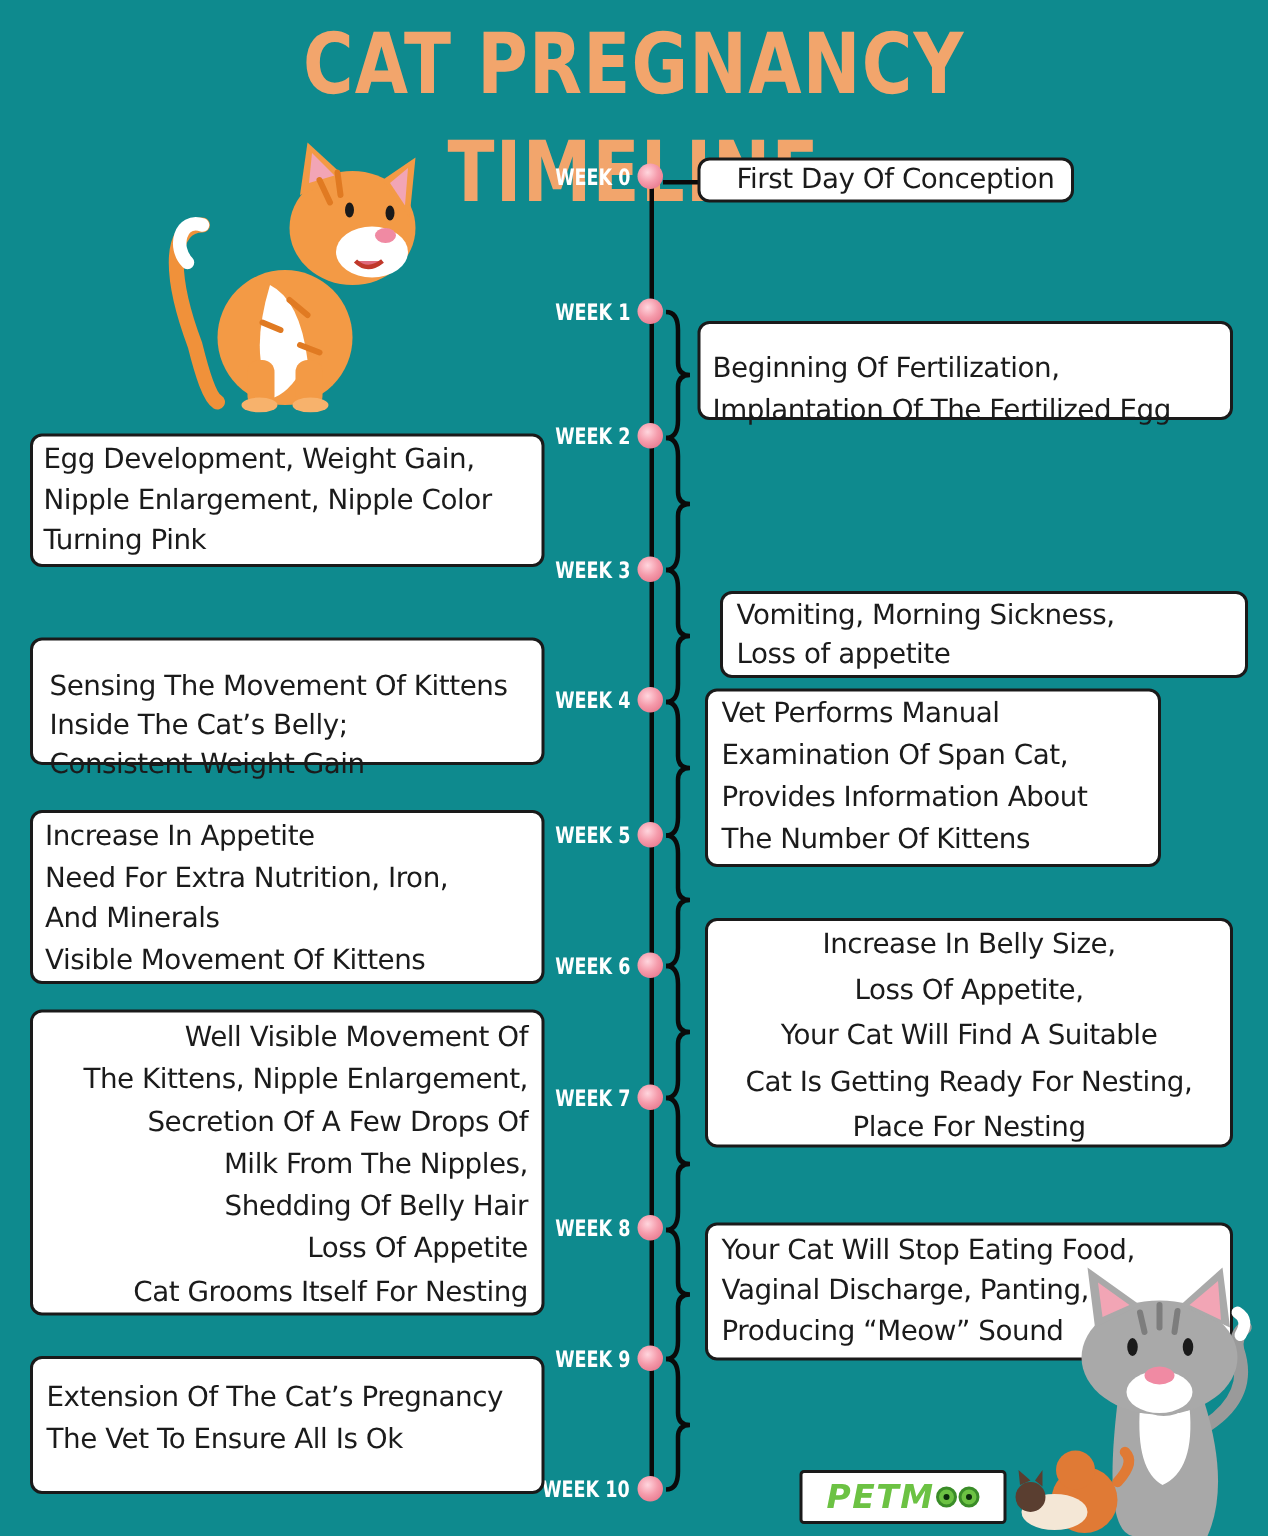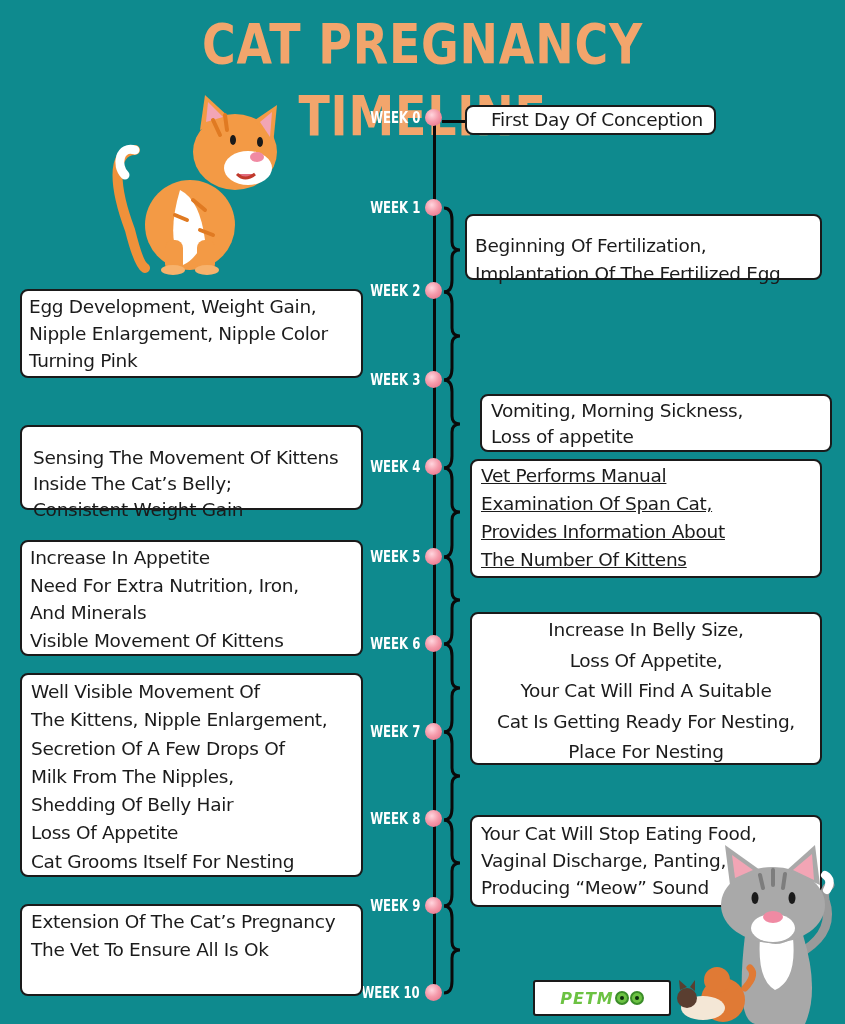--- a/index.html
+++ b/index.html
@@ -37,21 +37,21 @@
   .box .line { display: block; white-space: nowrap; }
   .brace { position: absolute; }
   .connector { position: absolute; left: 442px; top: 120px; width: 25px; height: 3px; background: #0a0a0a; }
   .cat-orange, .cat-gray { position: absolute; }
   .logo {
     position: absolute; left: 533px; top: 980px; width: 138px; height: 36px; background: #fff;
     border: 2px solid #1a1a1a; border-radius: 3px; box-sizing: border-box;
     display: flex; align-items: center; justify-content: center;
   }
   .logo .txt {
-    color: #6cc243; font-weight: bold; font-size: 16px; font-family: "DejaVu Sans", sans-serif;
+    color: #6cc243; font-weight: bold; font-size: 22px; font-family: "DejaVu Sans", sans-serif;
     letter-spacing: 1px; font-style: italic;
   }
   .logo .eye {
     display: inline-block; width: 14px; height: 14px; border-radius: 50%; background: #6cc243;
     border: 2px solid #3a8c28; box-sizing: border-box; margin-left: 1px; vertical-align: middle;
     position: relative;
   }
   .logo .eye::after {
     content: ""; position: absolute; left: 3px; top: 3px; width: 4px; height: 4px; border-radius: 50%; background: #0b2a0b;
   }
@@ -173,21 +173,21 @@
   <span class="line">Vomiting, Morning Sickness,</span>
   <span class="line">Loss of appetite</span>
 </div>
 
 <div class="box" style="left:20px;top:425px;width:343px;height:85px;line-height:26px;padding:18px 11px;">
   <span class="line">Sensing The Movement Of Kittens</span>
   <span class="line">Inside The Cat’s Belly;</span>
   <span class="line">Consistent Weight Gain</span>
 </div>
 
-<div class="box" style="left:470px;top:459px;width:352px;height:119px;line-height:28px;padding:1px 9px;text-decoration:underline;">
+<div class="box" style="left:470px;top:459px;width:304px;height:119px;line-height:28px;padding:1px 9px;">
   <span class="line">Vet Performs Manual</span>
   <span class="line">Examination Of Span Cat,</span>
   <span class="line">Provides Information About</span>
   <span class="line">The Number Of Kittens</span>
 </div>
 
 <div class="box" style="left:20px;top:540px;width:343px;height:116px;line-height:27.5px;padding:2px 8px;">
   <span class="line">Increase In Appetite</span>
   <span class="line">Need For Extra Nutrition, Iron,</span>
   <span class="line">And Minerals</span>
@@ -195,37 +195,37 @@
 </div>
 
 <div class="box" style="left:470px;top:612px;width:352px;height:153px;line-height:30.5px;padding:1px 7px;text-align:center;">
   <span class="line">Increase In Belly Size,</span>
   <span class="line">Loss Of Appetite,</span>
   <span class="line">Your Cat Will Find A Suitable</span>
   <span class="line">Cat Is Getting Ready For Nesting,</span>
   <span class="line">Place For Nesting</span>
 </div>
 
-<div class="box" style="left:20px;top:673px;width:343px;height:204px;line-height:28.3px;padding:3px 9px;">
+<div class="box" style="left:20px;top:673px;width:343px;height:204px;line-height:28.3px;padding:3px 9px;text-align:right;">
   <span class="line">Well Visible Movement Of</span>
   <span class="line">The Kittens, Nipple Enlargement,</span>
   <span class="line">Secretion Of A Few Drops Of</span>
   <span class="line">Milk From The Nipples,</span>
   <span class="line">Shedding Of Belly Hair</span>
   <span class="line">Loss Of Appetite</span>
   <span class="line">Cat Grooms Itself For Nesting</span>
 </div>
 
 <div class="box" style="left:470px;top:815px;width:352px;height:92px;line-height:27px;padding:3px 9px;">
   <span class="line">Your Cat Will Stop Eating Food,</span>
   <span class="line">Vaginal Discharge, Panting,</span>
   <span class="line">Producing “Meow” Sound</span>
 </div>
 
-<div class="box" style="left:20px;top:904px;width:343px;height:92px;line-height:28px;padding:2px 9px;">
+<div class="box" style="left:20px;top:904px;width:343px;height:92px;line-height:28px;padding:12px 9px;">
   <span class="line">Extension Of The Cat’s Pregnancy</span>
   <span class="line">The Vet To Ensure All Is Ok</span>
 </div>
 
 <svg class="cat-gray" style="left:675px;top:840px" width="170" height="184" viewBox="0 0 170 184">
   <path d="M130 110 Q160 90 150 60 Q148 50 155 45" stroke="#9a9a9a" stroke-width="9" fill="none" stroke-linecap="round"></path>
   <path d="M152 50 Q158 40 150 35" stroke="#ffffff" stroke-width="8" fill="none" stroke-linecap="round"></path>
   <path d="M70 95 Q60 180 80 184 L130 184 Q145 150 128 95Z" fill="#a8a8a8"></path>
   <path d="M85 98 Q100 110 118 98 Q122 140 100 150 Q82 140 85 98Z" fill="#ffffff"></path>
   <ellipse cx="98" cy="65" rx="52" ry="38" fill="#a9a9a9"></ellipse>

